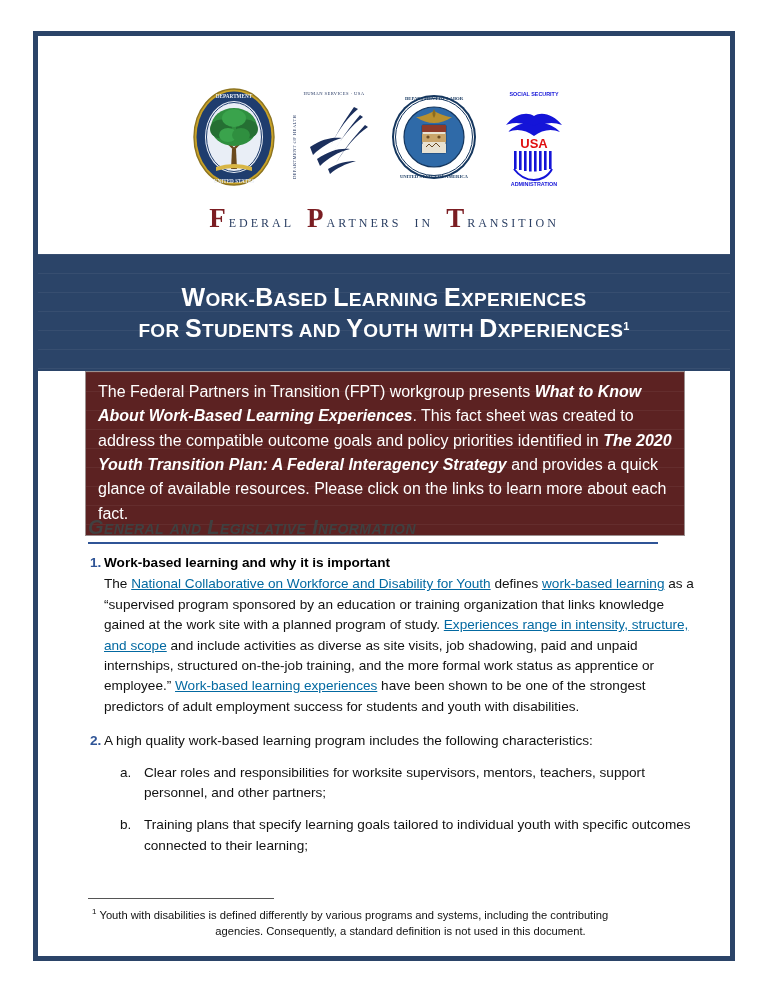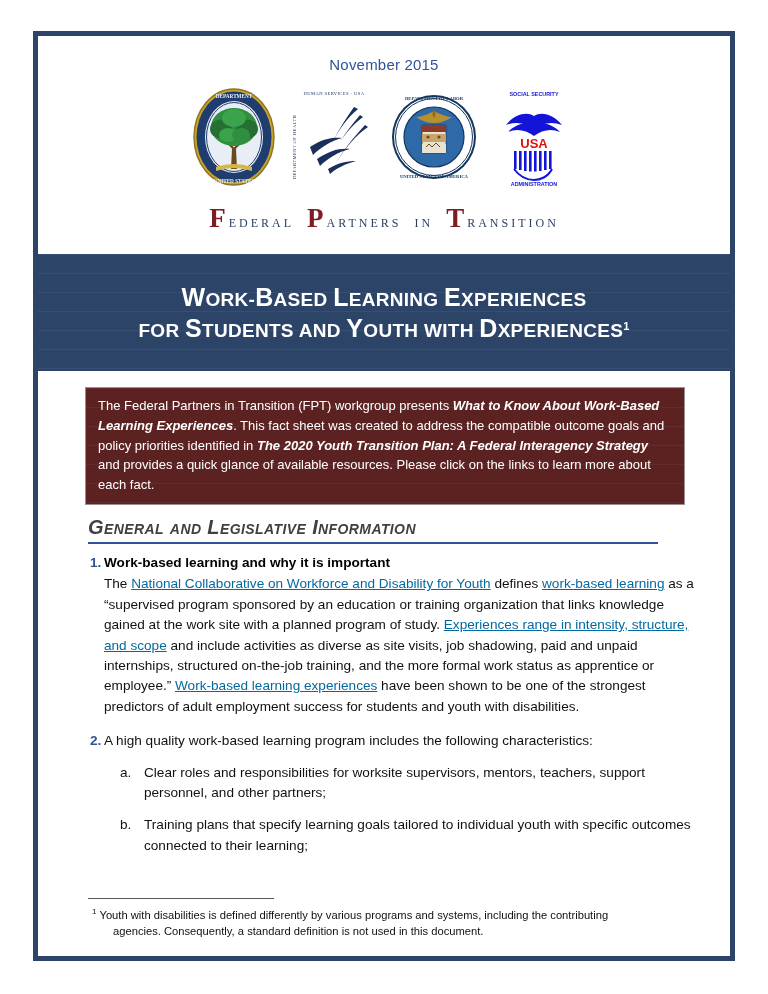--- a/index.html
+++ b/index.html
@@ -134,32 +134,32 @@
     top: 371px;
     width: 692px;
     height: 585px;
     background: #ffffff;
   }
 
   
   .callout {
     position: absolute;
     left: 47px;
-    top: 16px;
+    top: 0;
     width: 600px;
     box-sizing: border-box;
     background: #5c2222;
     background-image: linear-gradient(to bottom,
         rgba(255,255,255,0.05) 0px, rgba(255,255,255,0.05) 1px,
         rgba(0,0,0,0) 1px, rgba(0,0,0,0) 19px);
     background-size: 100% 19px;
     border: 1px solid #9b8f8f;
     padding: 8px 12px 9px 12px;
     color: #ffffff;
-    font-size: 13px;
+    font-size: 16px;
     line-height: 1.52;
   }
   .callout b {
     font-weight: 700;
     font-style: italic;
   }
 
   
   .section-head {
     position: absolute;
@@ -243,32 +243,31 @@
     color: #111111;
     text-indent: 0;
     padding-left: 14px;
   }
   .footnote-text sup {
     font-size: 8px;
     vertical-align: super;
     margin-left: -10px;
     margin-right: 3px;
   }
-  .footnote-text .ind { display: block; padding-left: 11px; }
+  .footnote-text .ind { display: block; padding-left: 11px; text-align: center; }
 </style>
 </head>
 <body>
 
 <div class="page">
 
   <div class="page-frame"></div>
 
   <div class="masthead">
 
-    <div class="issue-date">November 2015</div>
 
     <div class="seal-row">
 
       <div class="seal">
         <svg viewBox="0 0 100 104" width="100" height="104">
           <ellipse cx="50" cy="52" rx="40" ry="48" fill="#c9a227"></ellipse>
           <ellipse cx="50" cy="52" rx="37.5" ry="45.5" fill="#1f3d6e"></ellipse>
           <ellipse cx="50" cy="52" rx="29" ry="36" fill="#e9eef6"></ellipse>
           <ellipse cx="50" cy="52" rx="27.5" ry="34.5" fill="none" stroke="#1f3d6e" stroke-width="1"></ellipse>
           <path d="M47 84 L53 84 L52 64 L48 64 Z" fill="#6b4a1d"></path>

